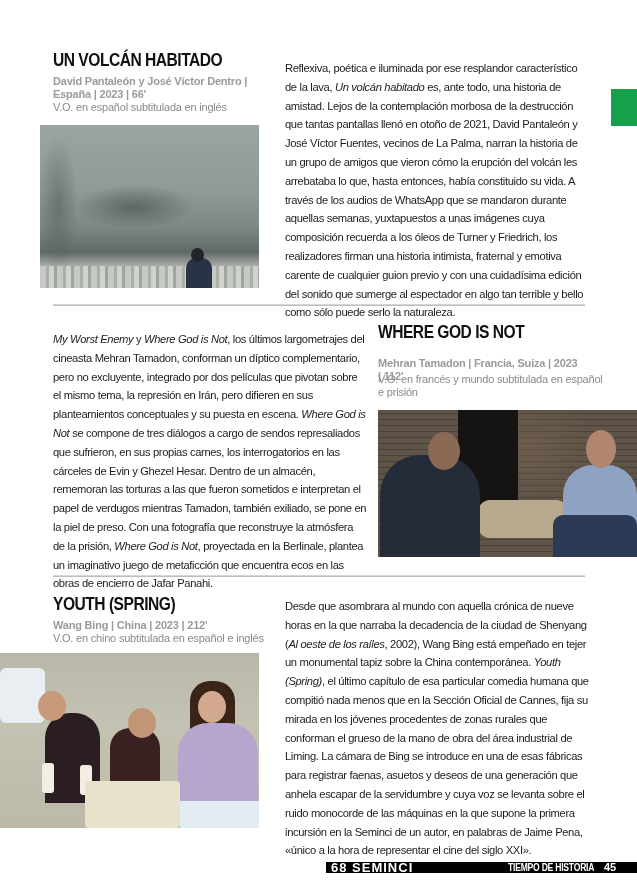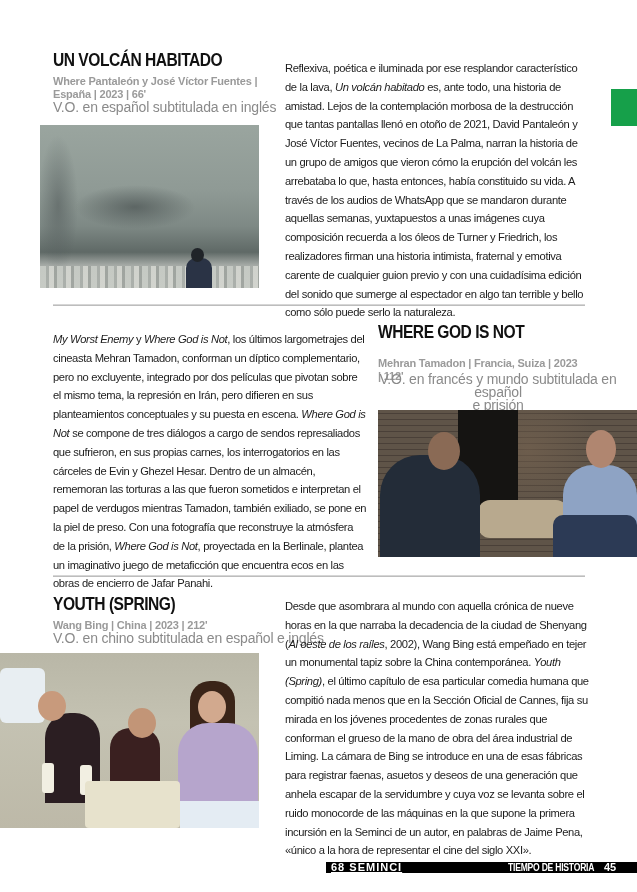--- a/index.html
+++ b/index.html
@@ -20,25 +20,24 @@
     .credits {
       position: absolute;
       font-weight: bold;
       font-size: 11px;
       line-height: 13px;
       color: #9a9a9a;
       letter-spacing: -0.2px;
     }
     .lang {
       position: absolute;
-      font-size: 14px;
+      font-size: 11px;
       line-height: 13px;
       color: #8a8a8a;
       letter-spacing: -0.2px;
-      text-align: center;
     }
     .body-text {
       position: absolute;
       font-size: 11.2px;
       line-height: 18.8px;
       color: #1c1c1c;
       letter-spacing: -0.35px;
     }
     .body-text em { font-style: italic; }
 
@@ -153,42 +152,42 @@
     
     .side-tab {
       position: absolute; left: 611px; top: 89px; width: 26px; height: 37px;
     }
 
     
     .footer-bar {
       position: absolute; left: 326px; top: 862px; width: 311px; height: 11px; background: #000;
     }
     .footer-left {
-      position: absolute; left: 331px; top: 862px; font-weight: bold; font-size: 11px; line-height: 11px;
-      color: #fff; letter-spacing: 1px; text-decoration: underline;
+      position: absolute; left: 331px; top: 862px; font-weight: bold; font-size: 13px; line-height: 11px;
+      color: #fff; letter-spacing: 1px;
     }
     .footer-right {
       position: absolute; left: 508px; top: 861px; font-weight: bold; font-size: 11px; line-height: 12px;
       color: #fff; transform: scaleX(0.78); transform-origin: left top; white-space: nowrap; letter-spacing: -0.3px;
     }
     .footer-page {
       position: absolute; left: 604px; top: 861px; font-weight: bold; font-size: 11px; line-height: 12px; color: #fff;
     }
   </style>
 </head>
 <body>
 
 <svg class="side-tab" viewBox="0 0 26 37">
   <rect x="0" y="0" width="26" height="37" fill="#16a04a"></rect>
 </svg>
 
 <section>
   <div class="title" style="left:53px; top:49px;">UN VOLCÁN HABITADO</div>
   <div class="credits" style="left:53px; top:75px; width:220px;">
-    <div>Where Pantaleón y José Víctor Fuentes |</div>
+    <div>David Pantaleón y José Víctor Dentro |</div>
     <div>España | 2023 | 66'</div>
   </div>
   <div class="lang" style="left:53px; top:101px;">V.O. en español subtitulada en inglés</div>
 
   <div class="photo photo-volcano">
     <div class="ground"></div>
     <div class="person"></div>
     <div class="head"></div>
   </div>
 

